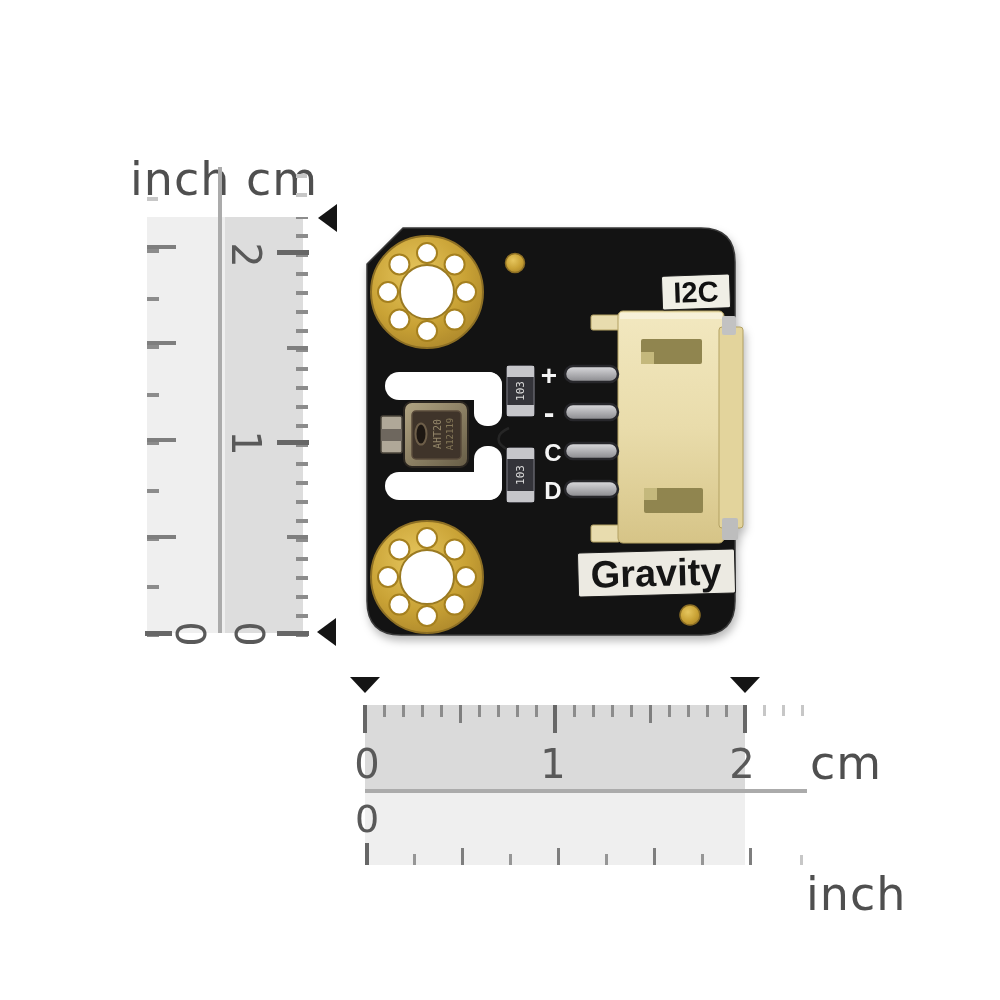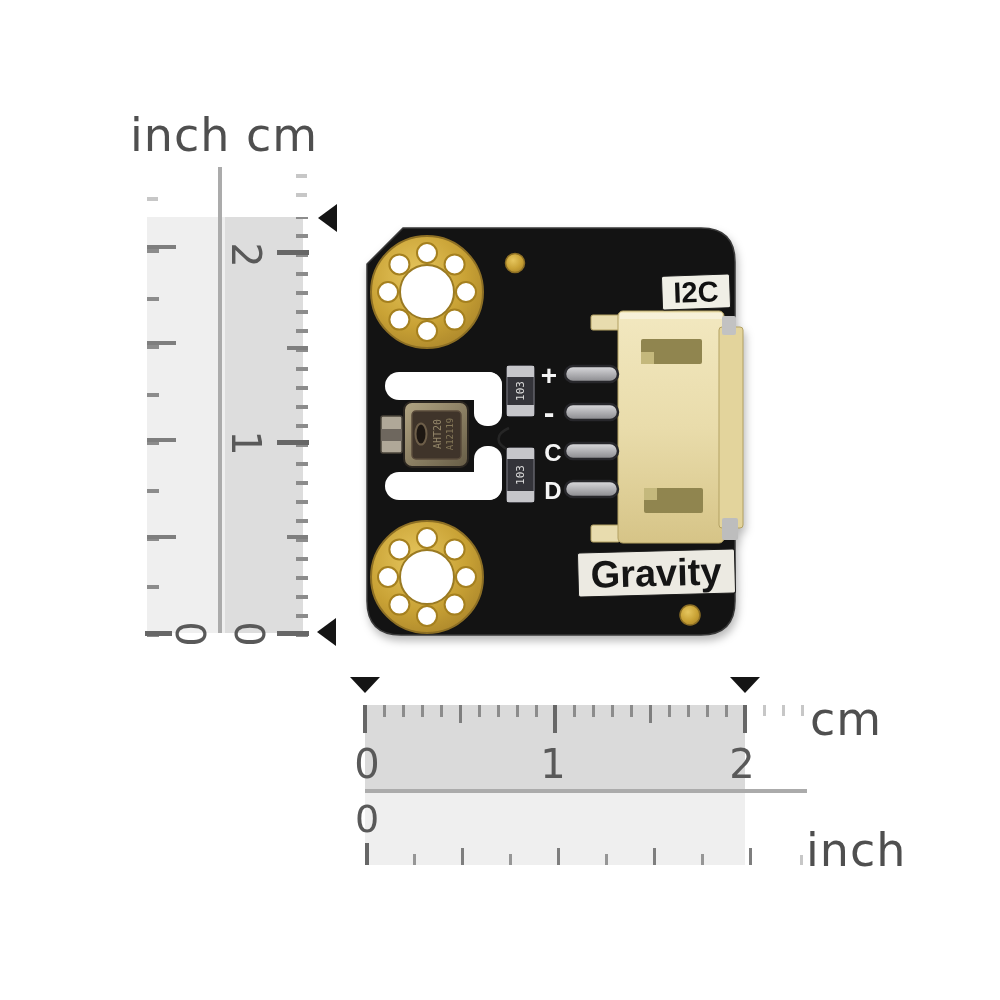--- a/index.html
+++ b/index.html
@@ -1,21 +1,21 @@
 <!DOCTYPE html>
 <html><head>
 <meta charset="utf-8">
 <style>
   html,body{margin:0;padding:0;background:#ffffff;}
   .stage{position:relative;width:1000px;height:1000px;background:#fff;overflow:hidden;
          font-family:"DejaVu Sans","Liberation Sans",sans-serif;}
   .abs{position:absolute;}
   
   .band{position:absolute;}
-  .unit-label{position:absolute;color:#4f4f4f;font-size:46px;line-height:1;letter-spacing:1px;}
+  .unit-label{position:absolute;color:#4f4f4f;font-size:46px;line-height:1;letter-spacing:1px;margin-top:44px;}
   .num{position:absolute;width:44px;height:40px;display:flex;align-items:center;justify-content:center;
        color:#595959;font-size:40px;line-height:1;}
   .num.rot{transform:rotate(90deg);}
   .tick{position:absolute;background:#7e7e7e;}
   .tick.major{background:#676767;}
   .tick.light{background:#c7c7c7;}
   
   .strip{position:absolute;}
   .v-cm-minor{background:repeating-linear-gradient(to top,#8c8c8c 0 4px,transparent 4px 19px);}
   .v-in-minor{background:repeating-linear-gradient(to top,#8c8c8c 0 4px,transparent 4px 48px);}

